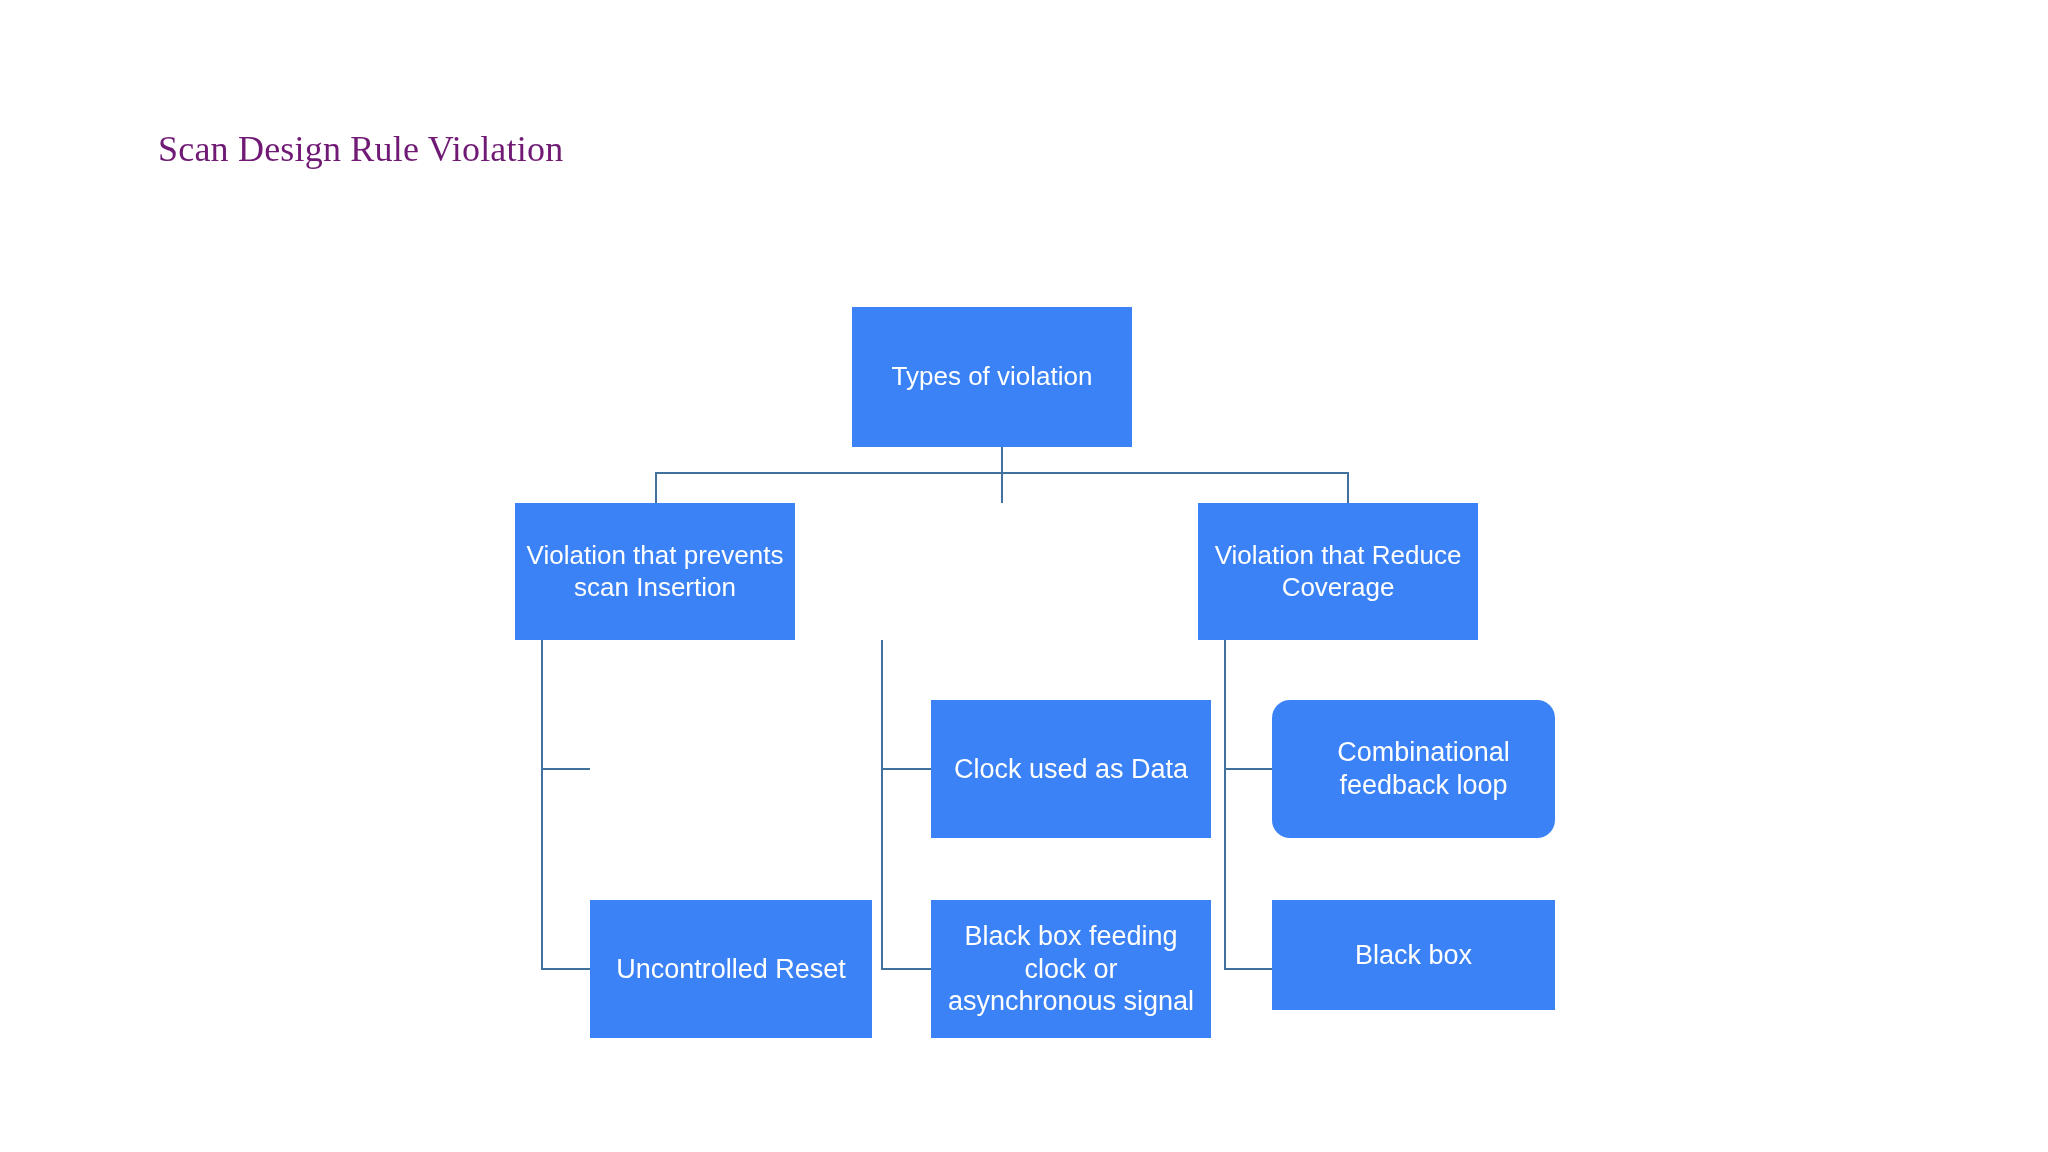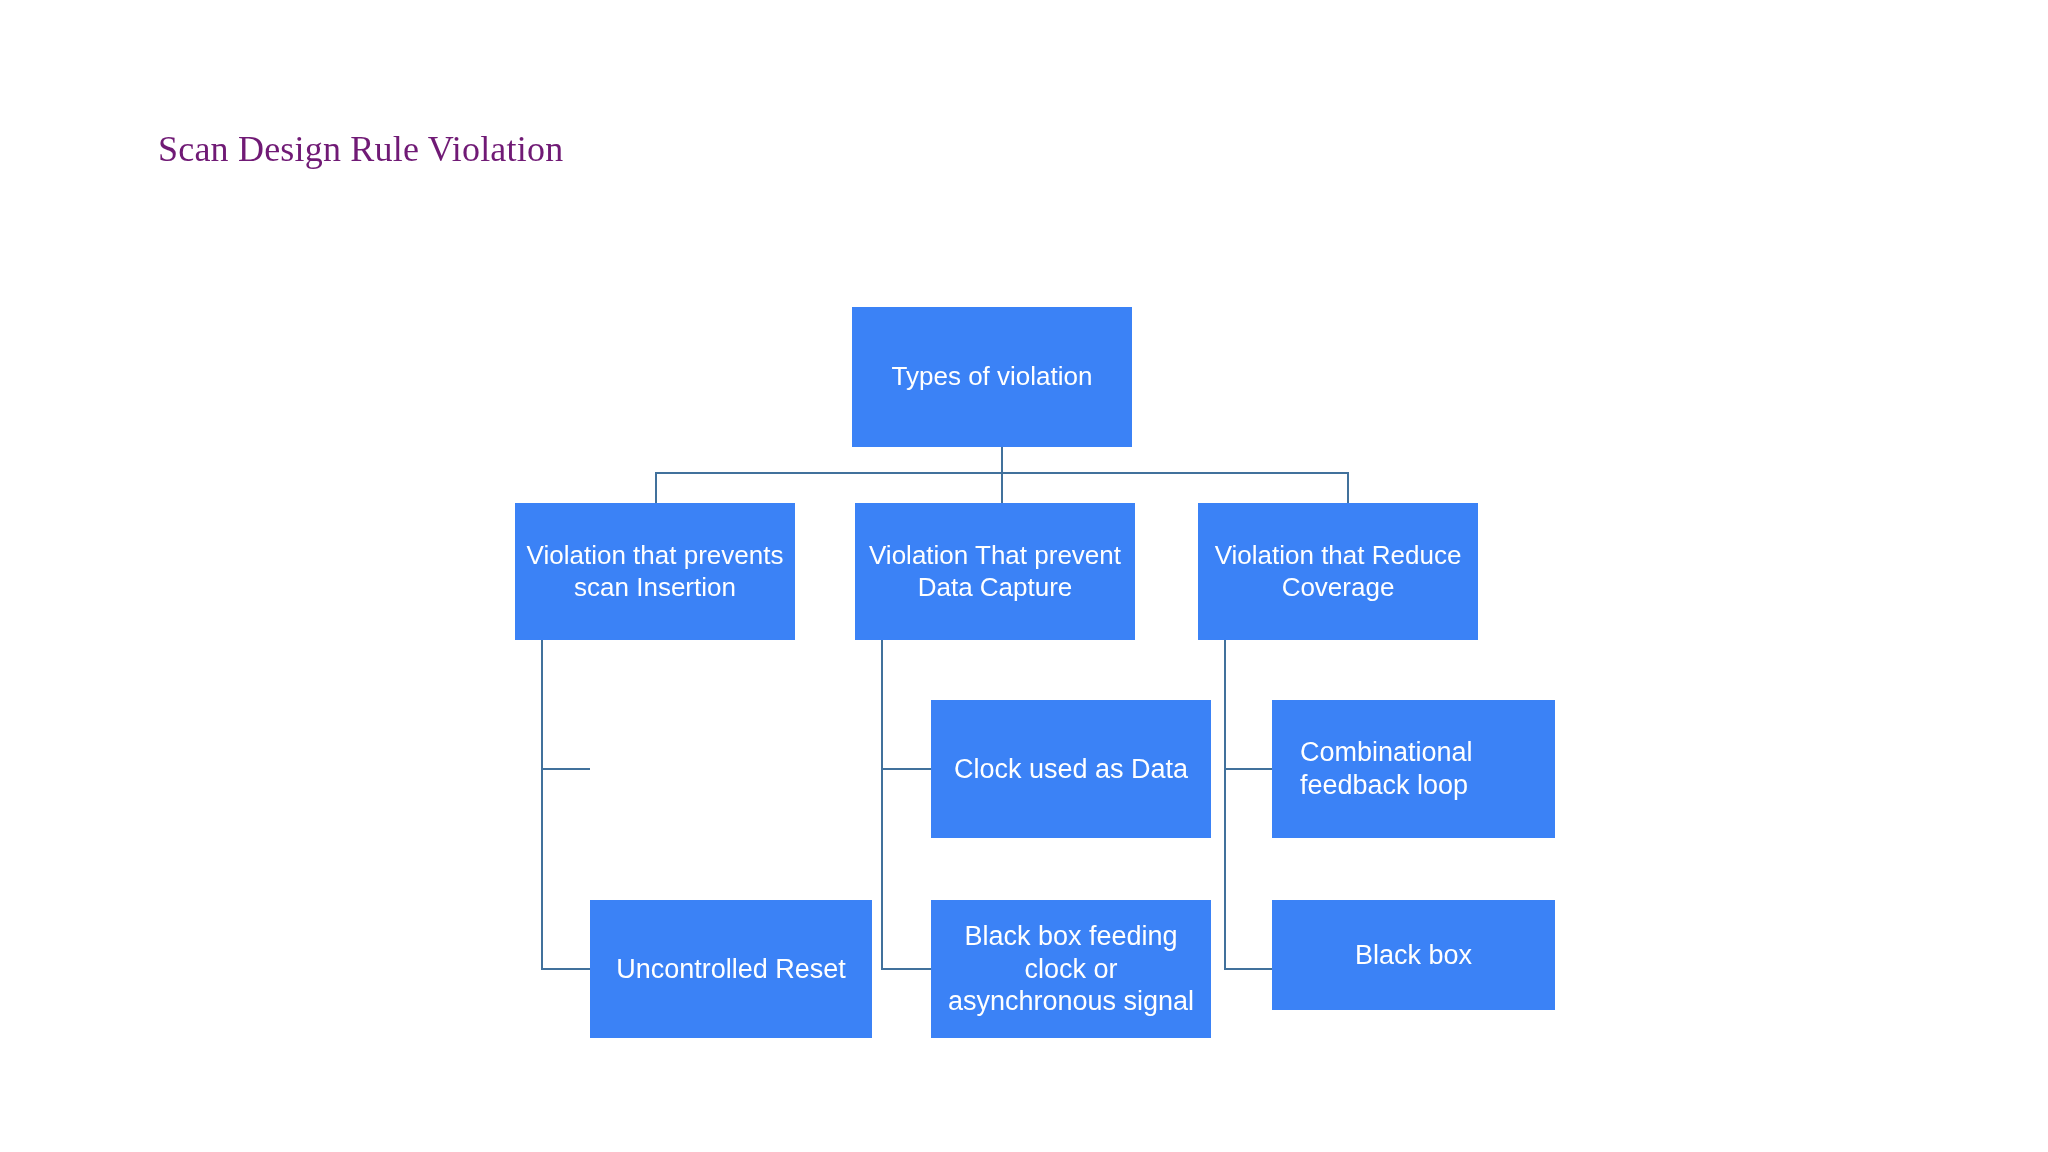--- a/index.html
+++ b/index.html
@@ -51,22 +51,23 @@
     align-items: center;
     justify-content: center;
     box-sizing: border-box;
     line-height: 1.22;
     text-align: center;
     padding: 2px 8px;
   }
 
   .node.align-left {
     justify-content: flex-start;
-    text-align: left;
+    text-align: center;
     padding-left: 28px;
+    border-radius: 18px;
   }
 
   .node-root        { left: 852px;  top: 307px; width: 280px; height: 140px; font-size: 26px; }
 
   .node-l1-a        { left: 515px;  top: 503px; width: 280px; height: 137px; font-size: 26px; }
   .node-l1-b        { left: 855px;  top: 503px; width: 280px; height: 137px; font-size: 26px; }
   .node-l1-c        { left: 1198px; top: 503px; width: 280px; height: 137px; font-size: 26px; }
 
   .node-l2-a1       { left: 590px;  top: 700px; width: 282px; height: 138px; font-size: 27px; }
   .node-l2-a2       { left: 590px;  top: 900px; width: 282px; height: 138px; font-size: 27px; }
@@ -131,21 +132,20 @@
     <div class="conn h c-stub-b1"></div>
     <div class="conn h c-stub-b2"></div>
 
     <div class="conn v c-spine-c"></div>
     <div class="conn h c-stub-c1"></div>
     <div class="conn h c-stub-c2"></div>
 
     <div class="node node-root">Types of violation</div>
 
     <div class="node node-l1-a">Violation that prevents scan Insertion</div>
-    <div class="node node-l1-b">Violation That prevent Data Capture</div>
     <div class="node node-l1-c">Violation that Reduce Coverage</div>
 
     <div class="node node-l2-a2">Uncontrolled Reset</div>
 
     <div class="node node-l2-b1">Clock used as Data</div>
     <div class="node node-l2-b2">Black box feeding clock or asynchronous signal</div>
 
     <div class="node node-l2-c1 align-left">Combinational feedback loop</div>
     <div class="node node-l2-c2">Black box</div>
 

